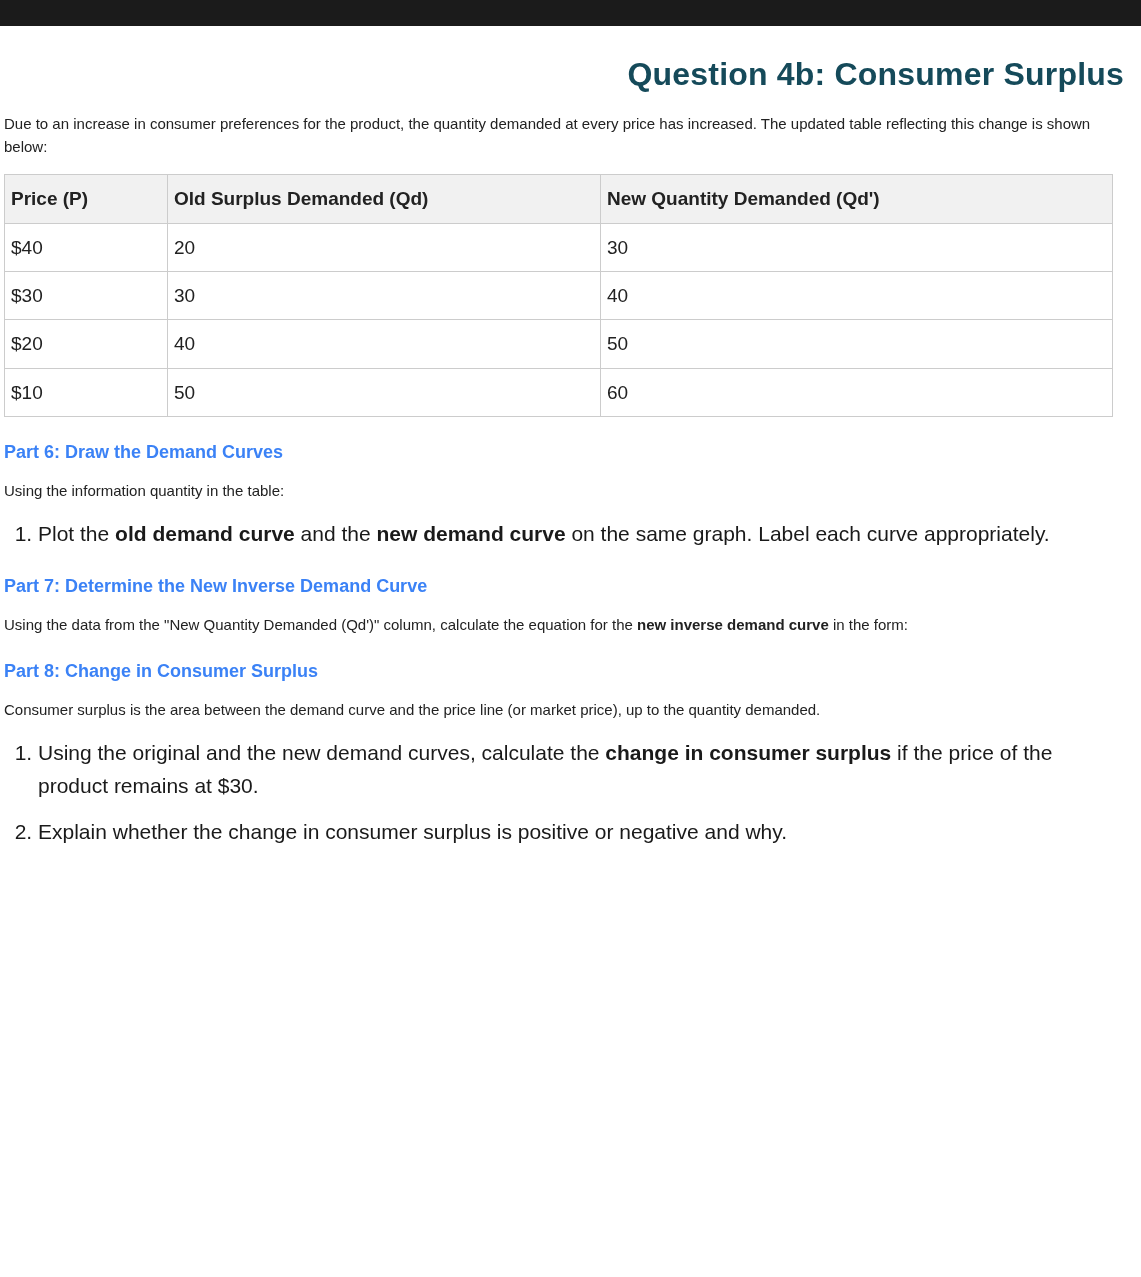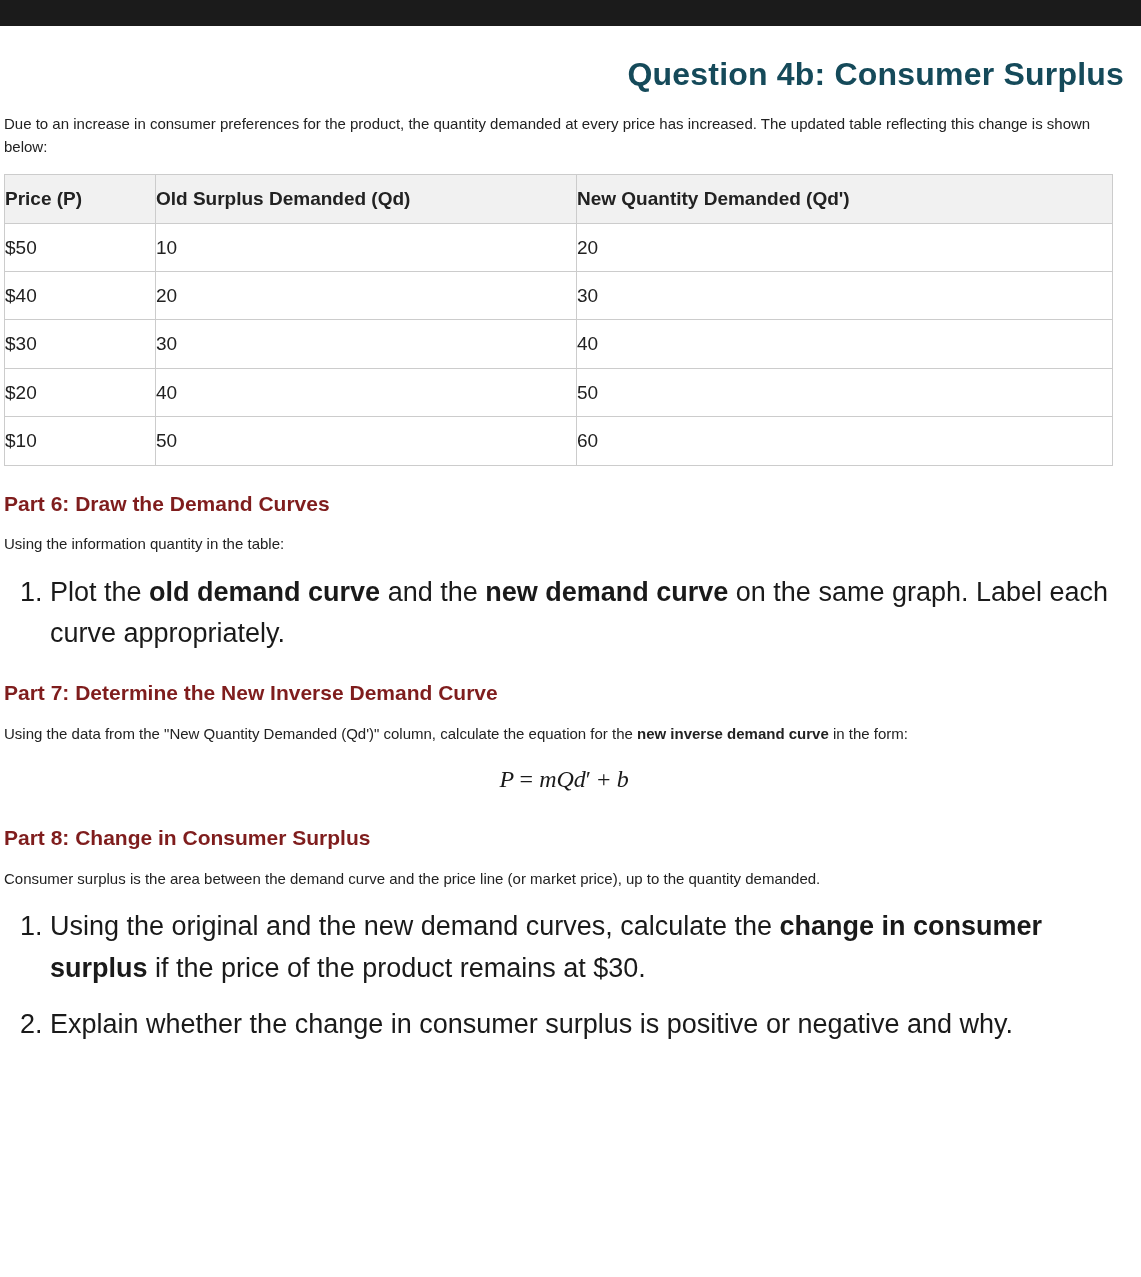--- a/index.html
+++ b/index.html
@@ -33,48 +33,48 @@
     color: #222;
   }
   table.data {
     border-collapse: collapse;
     width: 99%;
     margin: 6px 0 22px 0;
     font-size: 19px;
   }
   table.data th, table.data td {
     border: 1px solid #ccc;
-    padding: 9px 0;
+    padding: 9px 6px;
     text-align: left;
     vertical-align: middle;
   }
   table.data th {
     background: #f1f1f1;
     font-weight: 600;
     color: #222;
   }
   table.data td {
     color: #222;
   }
   .col-price { width: 150px; }
   .col-old   { width: 420px; }
   .col-new   { }
   h3.section {
-    font-size: 21px;
+    font-size: 18px;
     font-weight: 700;
     margin: 22px 0 12px 0;
-    color: #7f1d1d;
+    color: #3b82f6;
   }
   ol.steps {
     margin: 6px 0 16px 0;
     padding-left: 34px;
   }
   ol.steps li {
-    margin: 8px 0 14px 12px;
-    font-size: 27px;
+    margin: 8px 0 14px 0;
+    font-size: 21px;
   }
   .bold { font-weight: 700; }
   .eq {
     text-align: center;
     font-family: "Cambria Math", "Times New Roman", serif;
     font-size: 24px;
     margin: 16px 0 24px 0;
     font-style: italic;
   }
   .eq .up { font-style: normal; }
@@ -92,25 +92,20 @@
 
   <table class="data">
     <thead>
       <tr>
         <th class="col-price">Price (P)</th>
         <th class="col-old">Old Surplus Demanded (Qd)</th>
         <th class="col-new">New Quantity Demanded (Qd')</th>
       </tr>
     </thead>
     <tbody>
-      <tr>
-        <td>$50</td>
-        <td>10</td>
-        <td>20</td>
-      </tr>
       <tr>
         <td>$40</td>
         <td>20</td>
         <td>30</td>
       </tr>
       <tr>
         <td>$30</td>
         <td>30</td>
         <td>40</td>
       </tr>
@@ -132,23 +127,20 @@
   <ol class="steps">
     <li>
       <span>Plot the </span><span class="bold">old demand curve</span><span> and the </span><span class="bold">new demand curve</span><span> on the same graph. Label each curve appropriately.</span>
     </li>
   </ol>
 
   <h3 class="section">Part 7: Determine the New Inverse Demand Curve</h3>
   <p class="body">
     <span>Using the data from the "New Quantity Demanded (Qd')" column, calculate the equation for the </span><span class="bold">new inverse demand curve</span><span> in the form:</span>
   </p>
-  <div class="eq">
-    <span>P <span class="up">=</span> mQd<span class="up">′</span> <span class="up">+</span> b</span>
-  </div>
 
   <h3 class="section">Part 8: Change in Consumer Surplus</h3>
   <p class="body">Consumer surplus is the area between the demand curve and the price line (or market price), up to the quantity demanded.</p>
   <ol class="steps">
     <li>
       <span>Using the original and the new demand curves, calculate the </span><span class="bold">change in consumer surplus</span><span> if the price of the product remains at $30.</span>
     </li>
     <li>Explain whether the change in consumer surplus is positive or negative and why.</li>
   </ol>
 

